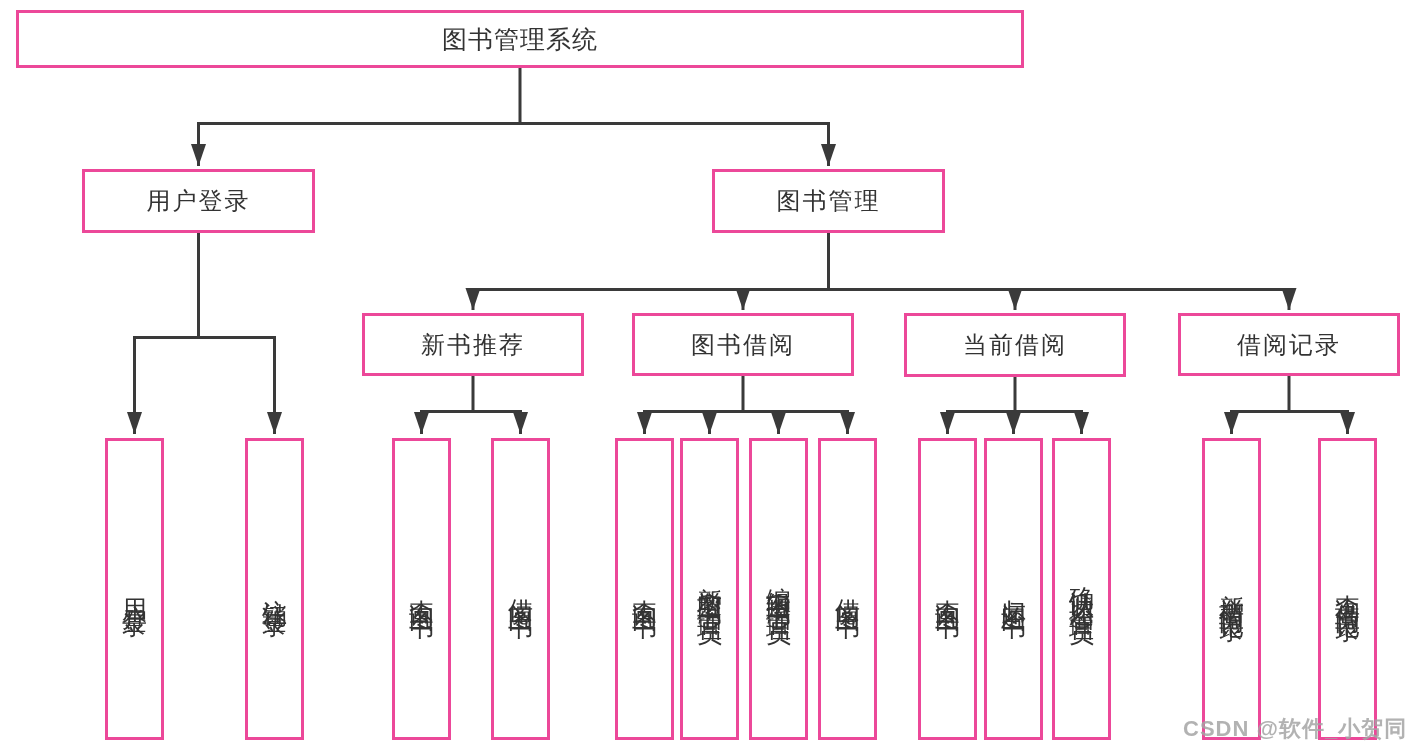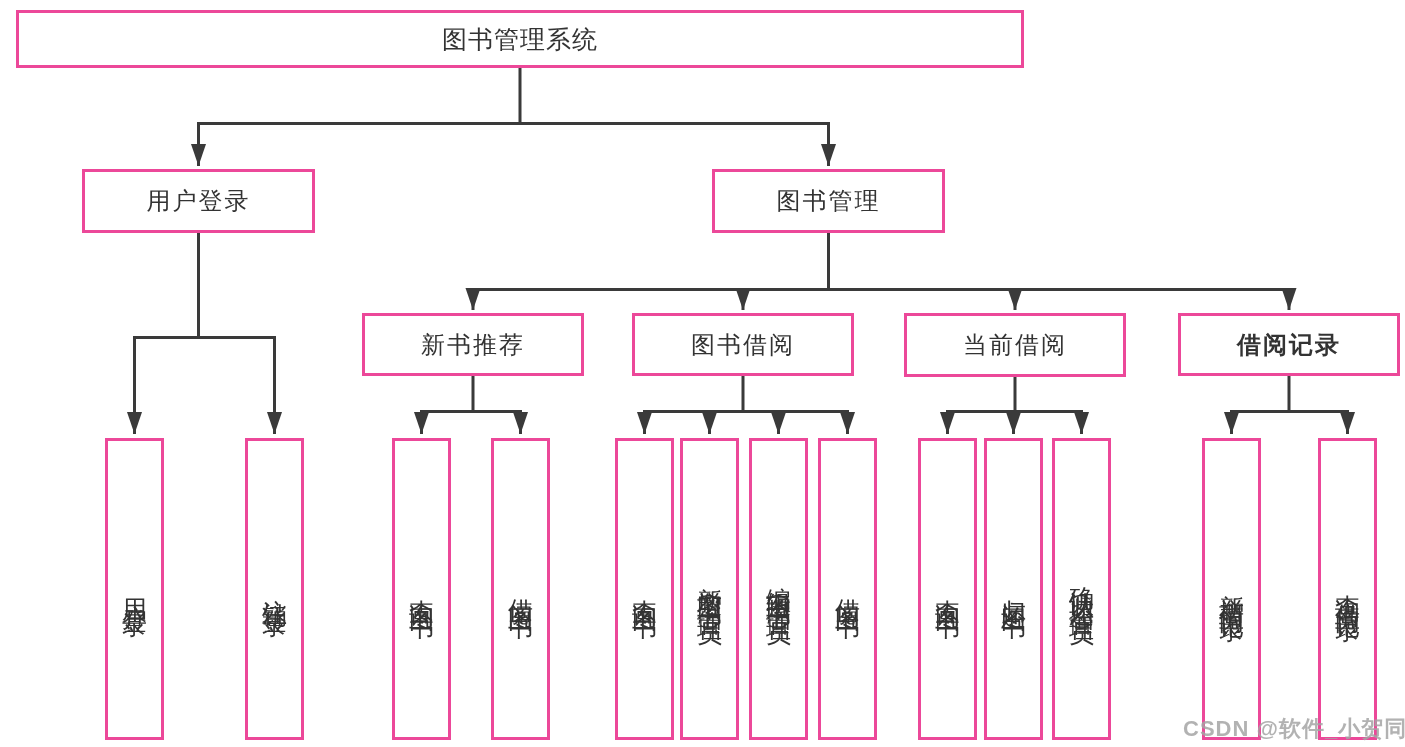--- a/index.html
+++ b/index.html
@@ -89,21 +89,21 @@
   </svg>
 
   <div class="node hnode root" style="left:16px;top:10px;width:1008px;height:58px;">图书管理系统</div>
 
   <div class="node hnode" style="left:82px;top:169px;width:233px;height:64px;">用户登录</div>
   <div class="node hnode" style="left:712px;top:169px;width:233px;height:64px;">图书管理</div>
 
   <div class="node hnode" style="left:362px;top:313px;width:222px;height:63px;">新书推荐</div>
   <div class="node hnode" style="left:632px;top:313px;width:222px;height:63px;">图书借阅</div>
   <div class="node hnode" style="left:904px;top:313px;width:222px;height:64px;">当前借阅</div>
-  <div class="node hnode" style="left:1178px;top:313px;width:222px;height:63px;font-weight:bold;">借阅记录</div>
+  <div class="node hnode" style="left:1178px;top:313px;width:222px;height:63px;">借阅记录</div>
 
   <div class="node vnode" style="left:105px;top:438px;width:59px;height:302px;">
     <span>用户登录</span>
   </div>
   <div class="node vnode" style="left:245px;top:438px;width:59px;height:302px;">
     <span>注销登录</span>
   </div>
 
   <div class="node vnode" style="left:392px;top:438px;width:59px;height:302px;">
     <span>查询图书</span>

